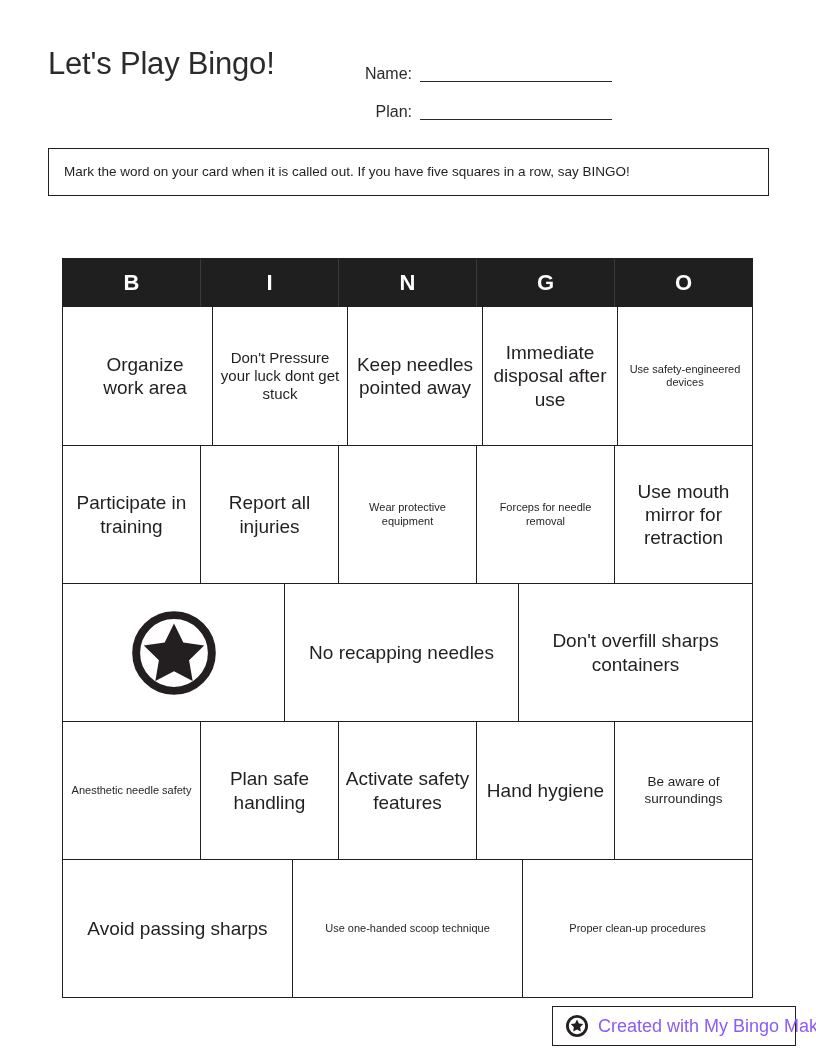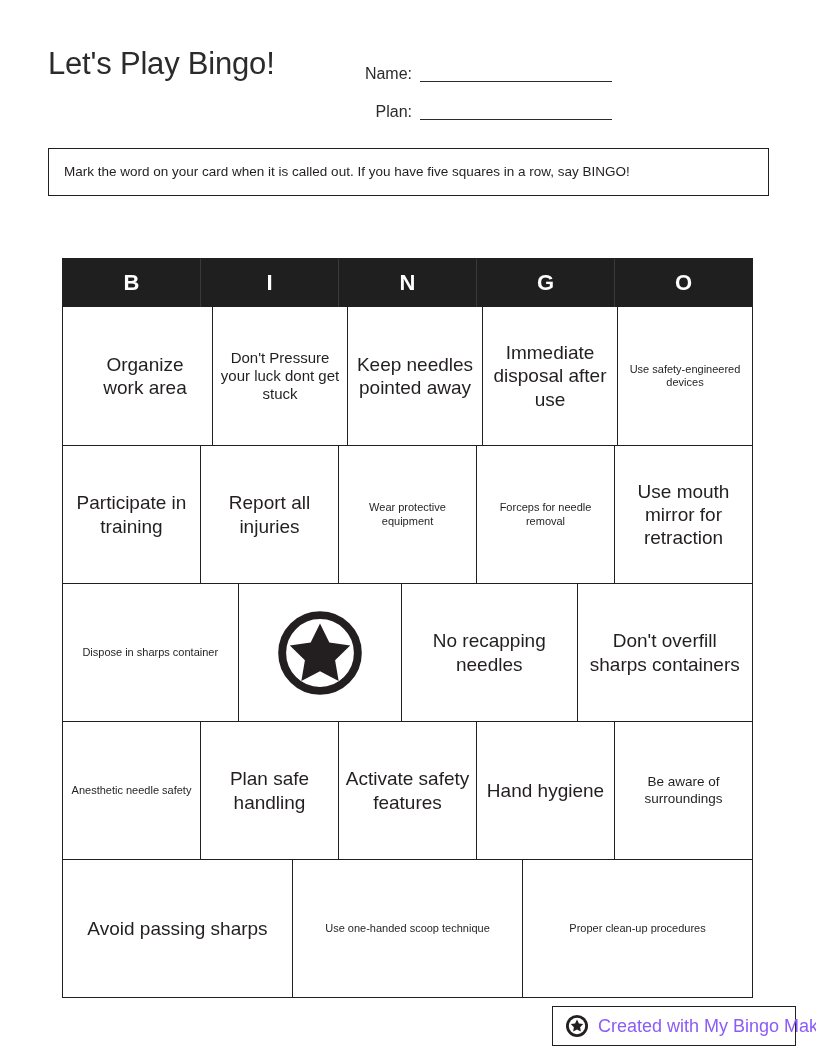--- a/index.html
+++ b/index.html
@@ -151,23 +151,20 @@
             <span class="txt fs-md">Wear protective equipment</span>
           </div>
           <div class="cell">
             <span class="txt fs-md">Forceps for needle removal</span>
           </div>
           <div class="cell">
             <span class="txt fs-lg">Use mouth mirror for retraction</span>
           </div>
         </div>
         <div class="grid-row">
-          <div class="cell">
-            <span class="txt fs-md">Dispose in sharps container</span>
-          </div>
           <div class="cell free-cell">
             <span class="free-badge"><svg viewBox="0 0 100 100" width="88" height="88" aria-hidden="true">
                 <circle cx="50" cy="50" r="43" fill="none" stroke="#231f20" stroke-width="9"></circle>
                 <path d="M50 16.5l10.6 21.5 23.7 3.45-17.15 16.7 4.05 23.6L50 70.6 28.8 81.75l4.05-23.6L15.7 41.45l23.7-3.45z" fill="#231f20"></path>
               </svg></span>
           </div>
           <div class="cell">
             <span class="txt fs-lg">No recapping needles</span>
           </div>
           <div class="cell">

